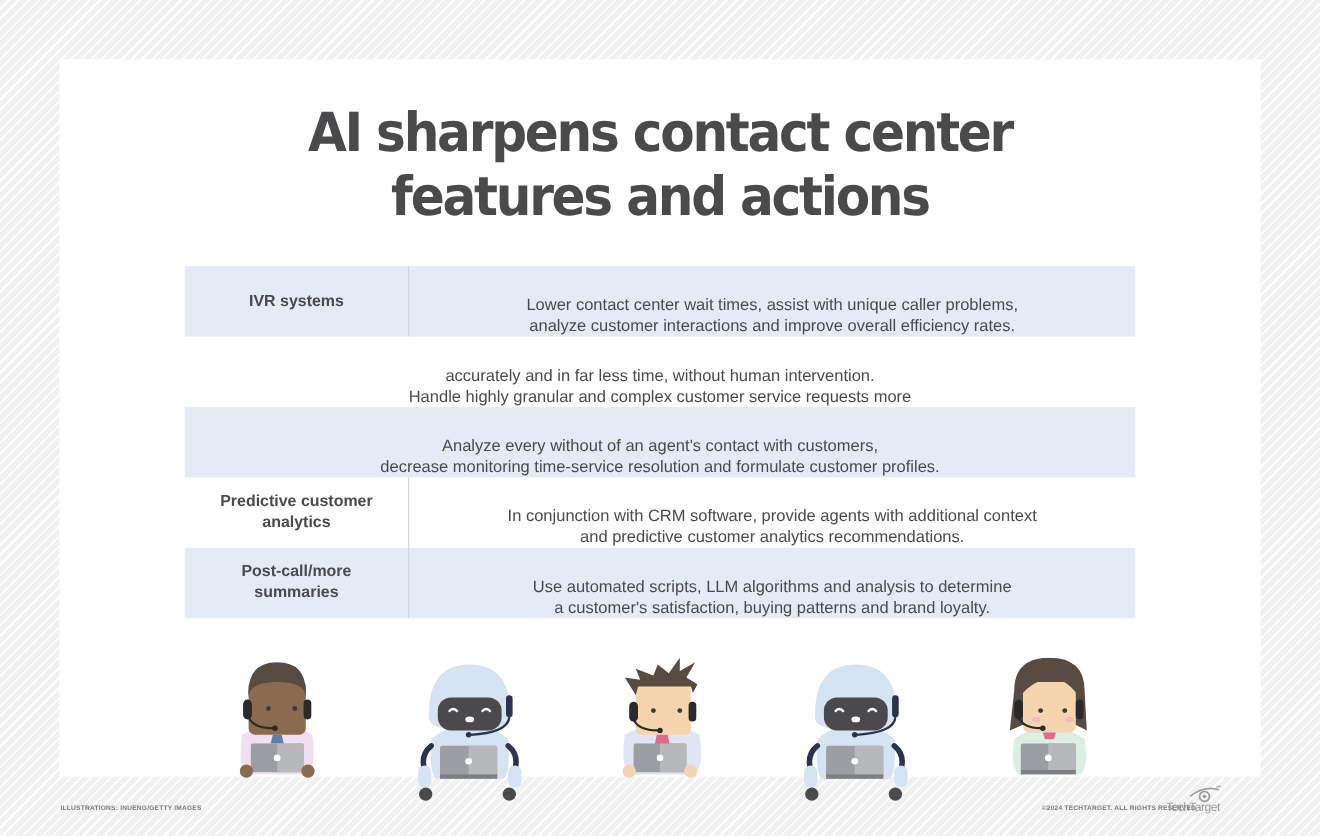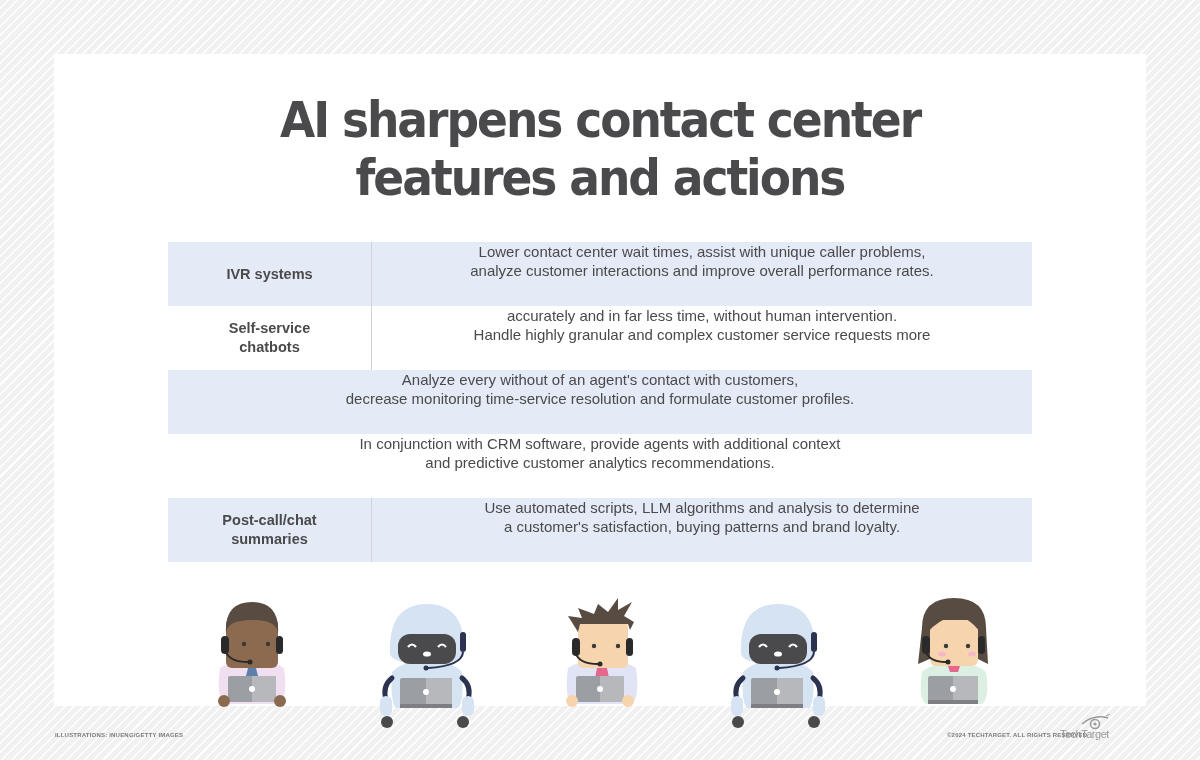--- a/index.html
+++ b/index.html
@@ -48,21 +48,21 @@
       display: flex; align-items: center; justify-content: center;
       text-align: center;
       font-weight: bold;
       font-size: 14.5px;
       line-height: 19px;
       color: #4a4a4c;
       padding: 0 20px;
     }
     .cell-desc {
       flex: 1;
-      display: flex; align-items: flex-start; justify-content: center;
+      display: flex; align-items: flex-end; justify-content: center;
       text-align: center;
       font-size: 15px;
       line-height: 19px;
       color: #4a4a4c;
       padding: 0 20px;
     }
     .cell-desc .line { display: block; white-space: nowrap; }
     .cell-feature .line { display: block; white-space: nowrap; }
     .figure {
       position: absolute;
@@ -108,58 +108,58 @@
 </h1>
 
 <div class="table">
   <div class="row shaded">
     <div class="cell-feature">
       <span class="line">IVR systems</span>
     </div>
     <div class="cell-desc">
       <div>
         <span class="line">Lower contact center wait times, assist with unique caller problems,</span>
-        <span class="line">analyze customer interactions and improve overall performance rates.</span>
+        <span class="line">analyze customer interactions and improve overall efficiency rates.</span>
+      </div>
+    </div>
+  </div>
+  <div class="row">
+    <div class="cell-desc">
+      <div>
+        <span class="line">accurately and in far less time, without human intervention.</span>
+        <span class="line">Handle highly granular and complex customer service requests more</span>
+      </div>
+    </div>
+  </div>
+  <div class="row shaded">
+    <div class="cell-desc">
+      <div>
+        <span class="line">Analyze every without of an agent's contact with customers,</span>
+        <span class="line">decrease monitoring time-service resolution and formulate customer profiles.</span>
       </div>
     </div>
   </div>
   <div class="row">
     <div class="cell-feature">
       <div>
-        <span class="line">Self-service</span>
-        <span class="line">chatbots</span>
-      </div>
-    </div>
-    <div class="cell-desc">
-      <div>
-        <span class="line">accurately and in far less time, without human intervention.</span>
-        <span class="line">Handle highly granular and complex customer service requests more</span>
-      </div>
-    </div>
-  </div>
-  <div class="row shaded">
-    <div class="cell-desc">
-      <div>
-        <span class="line">Analyze every without of an agent's contact with customers,</span>
-        <span class="line">decrease monitoring time-service resolution and formulate customer profiles.</span>
-      </div>
-    </div>
-  </div>
-  <div class="row">
+        <span class="line">Predictive customer</span>
+        <span class="line">analytics</span>
+      </div>
+    </div>
     <div class="cell-desc">
       <div>
         <span class="line">In conjunction with CRM software, provide agents with additional context</span>
         <span class="line">and predictive customer analytics recommendations.</span>
       </div>
     </div>
   </div>
   <div class="row shaded">
     <div class="cell-feature">
       <div>
-        <span class="line">Post-call/chat</span>
+        <span class="line">Post-call/more</span>
         <span class="line">summaries</span>
       </div>
     </div>
     <div class="cell-desc">
       <div>
         <span class="line">Use automated scripts, LLM algorithms and analysis to determine</span>
         <span class="line">a customer's satisfaction, buying patterns and brand loyalty.</span>
       </div>
     </div>
   </div>

